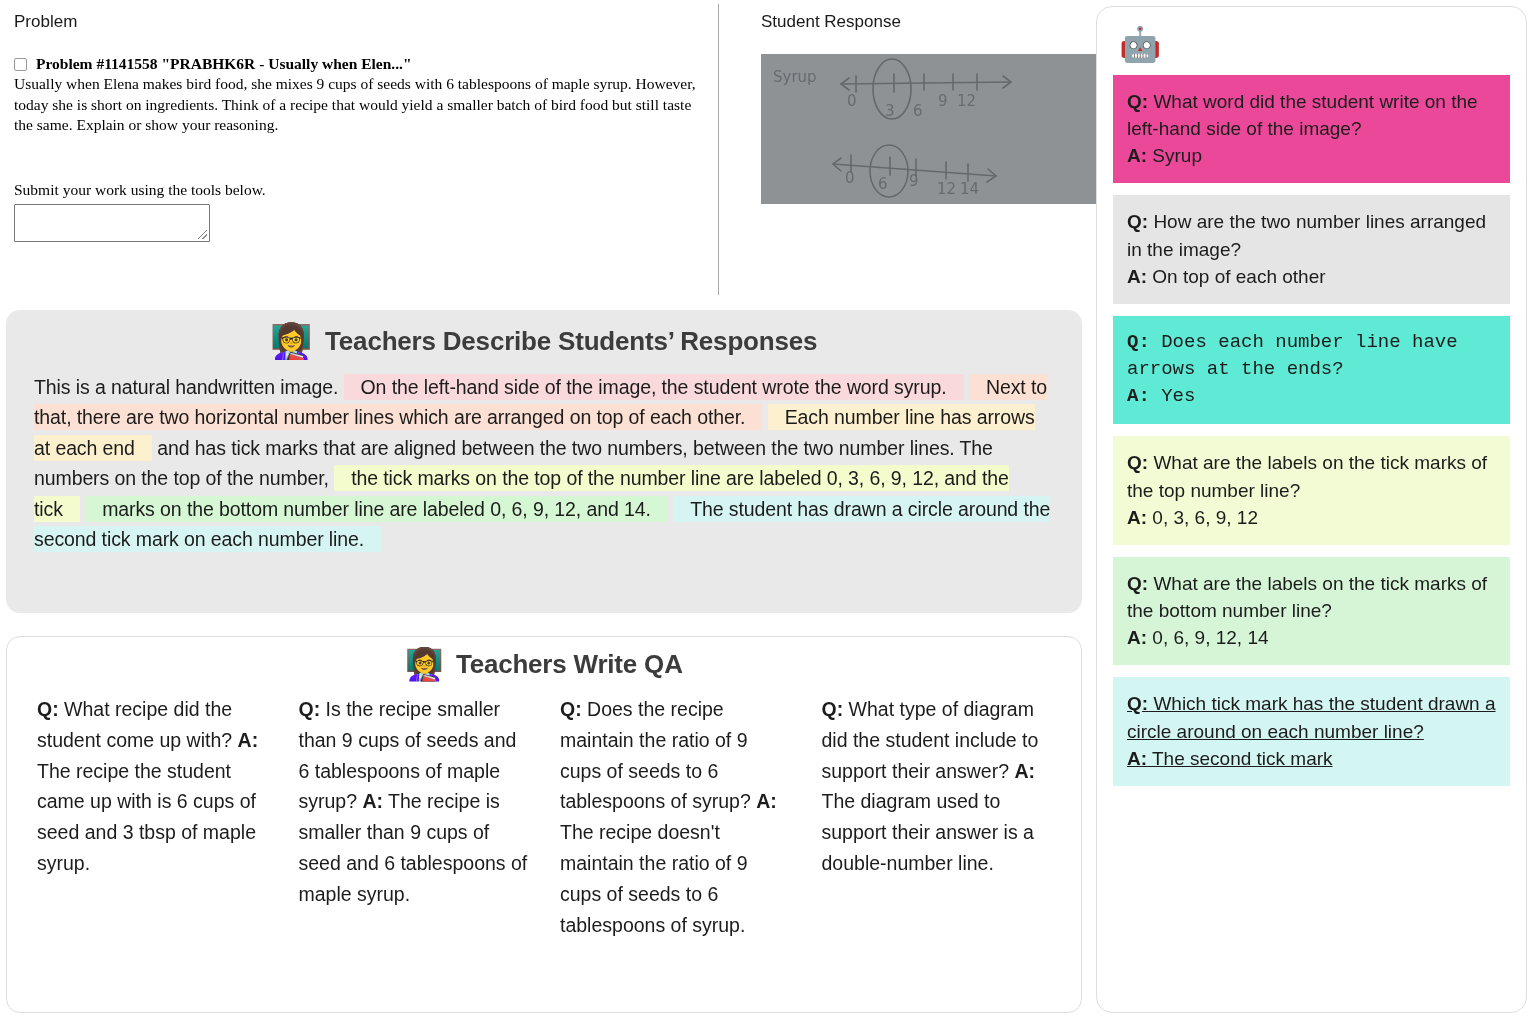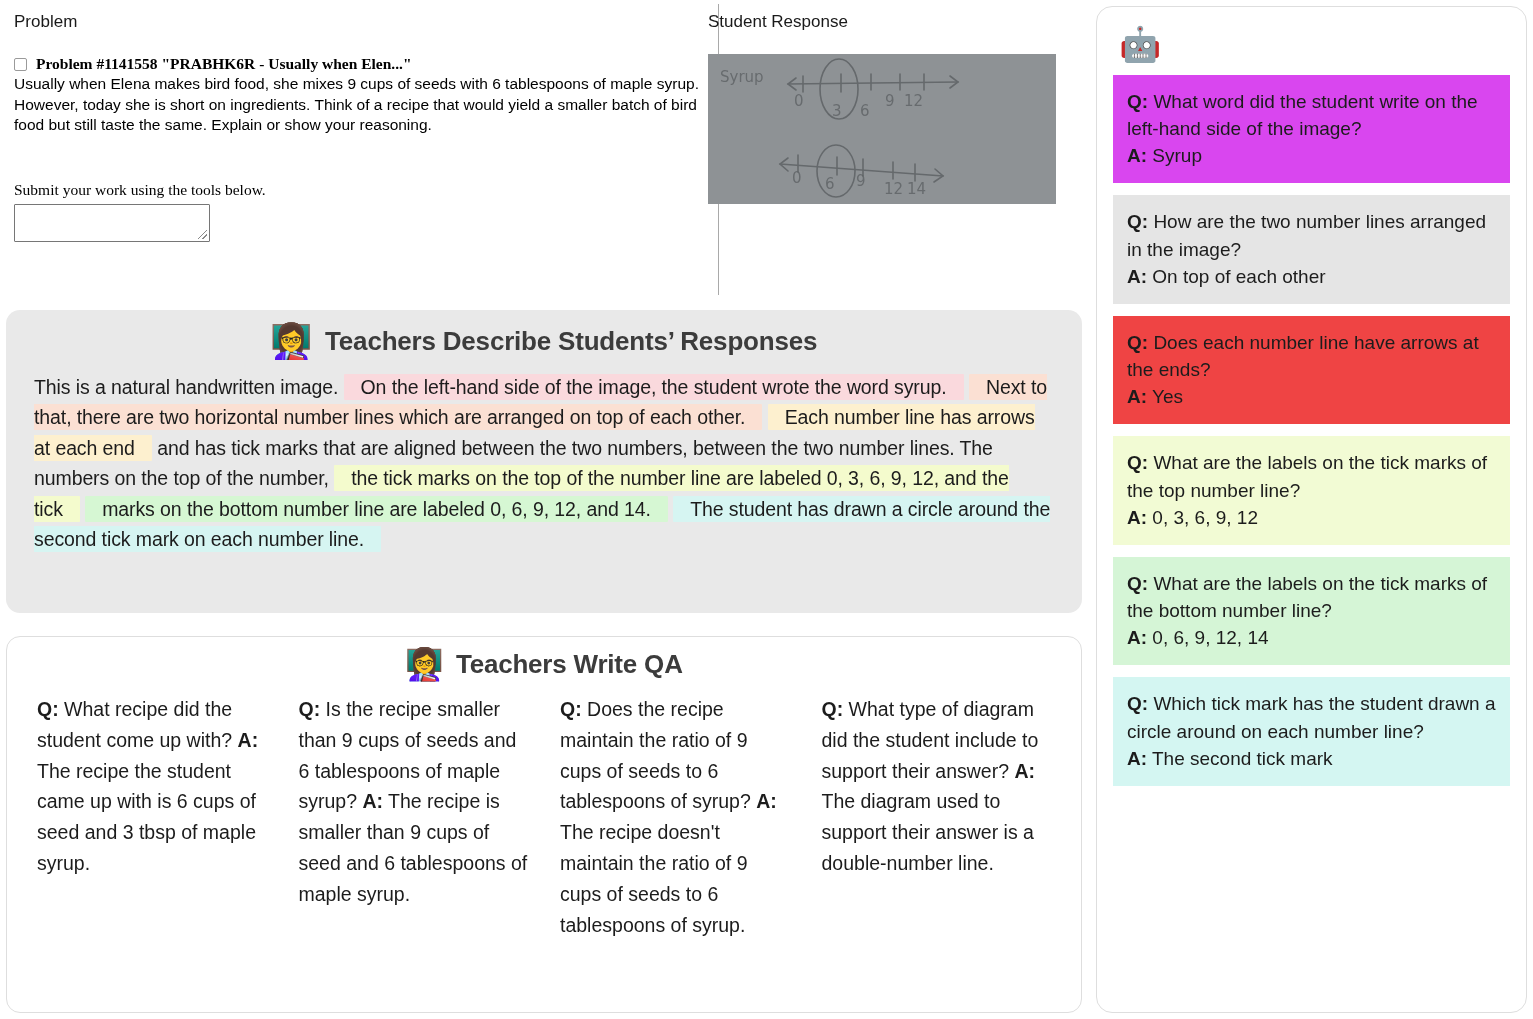--- a/index.html
+++ b/index.html
@@ -26,21 +26,21 @@
   }
   .chk {
     width: 13px; height: 13px; border: 1px solid #9a9a9a; border-radius: 2px;
     background: #fff; flex: 0 0 auto; margin-top: 4px;
   }
   .problem-id {
     font-family: "Liberation Serif", serif; font-weight: bold;
     font-size: 15.5px; color: #000; line-height: 1.25;
   }
   .problem-body {
-    font-family: Liberation Sans, sans-serif; font-size: 15.5px; color: #000;
+    font-family: Liberation Serif, serif; font-size: 15.5px; color: #000;
     line-height: 1.30; margin: 0 0 0 0; max-width: 700px;
   }
   .submit-label {
     font-family: "Liberation Serif", serif; font-size: 15.5px; color: #000;
     margin-top: 46px; margin-bottom: 5px;
   }
   .work-textarea {
     width: 196px; height: 38px; border: 1px solid #767676; background: #fff;
     position: relative; border-radius: 1px;
   }
@@ -52,21 +52,21 @@
       linear-gradient(135deg, transparent 0 70%, #8a8a8a 70% 80%, transparent 80% 100%);
   }
 
   .v-divider {
     position: absolute; left: 718px; top: 4px; width: 1px; height: 291px;
     background: #a9a9a9;
   }
 
   
   .response-pane {
-    position: absolute; left: 692px; top: 12px; width: 358px; height: 284px; padding-left: 16px;
+    position: absolute; left: 745px; top: 12px; width: 358px; height: 284px; padding-left: 16px;
   }
   .resp-img-wrap {
     margin-top: 22px; width: 348px; height: 150px;
     background: #8d9194; position: relative; overflow: hidden;
   }
   .resp-img-wrap svg { display: block; }
 
   
   .describe-panel {
     position: absolute; left: 6px; top: 310px; width: 1076px; height: 303px;
@@ -198,22 +198,22 @@
         <div class="tqa-col"><b>Q:</b><span> Does the recipe maintain the ratio of 9 cups of seeds to 6 tablespoons of syrup? </span><b>A:</b><span> The recipe doesn't maintain the ratio of 9 cups of seeds to 6 tablespoons of syrup.</span></div>
         <div class="tqa-col"><b>Q:</b><span> What type of diagram did the student include to support their answer? </span><b>A:</b><span> The diagram used to support their answer is a double-number line.</span></div>
       </div>
   </div>
 
   <div class="lm-panel">
     <div class="lm-head">
       <span class="emoji">🤖</span>
     </div>
     <div id="lm-cards">
-        <div class="qa-card" style="background: #d946ef;"><b>Q:</b><span> What word did the student write on the left-hand side of the image?</span><br><b>A:</b><span> Syrup</span></div>
+        <div class="qa-card" style="background: #ec4899;"><b>Q:</b><span> What word did the student write on the left-hand side of the image?</span><br><b>A:</b><span> Syrup</span></div>
         <div class="qa-card" style="background: #e5e5e5;"><b>Q:</b><span> How are the two number lines arranged in the image?</span><br><b>A:</b><span> On top of each other</span></div>
-        <div class="qa-card" style="background: #ef4444;"><b>Q:</b><span> Does each number line have arrows at the ends?</span><br><b>A:</b><span> Yes</span></div>
+        <div class="qa-card" style="background: #5eead4; font-family: Liberation Mono, monospace;"><b>Q:</b><span> Does each number line have arrows at the ends?</span><br><b>A:</b><span> Yes</span></div>
         <div class="qa-card" style="background: rgb(242, 251, 212);"><b>Q:</b><span> What are the labels on the tick marks of the top number line?</span><br><b>A:</b><span> 0, 3, 6, 9, 12</span></div>
         <div class="qa-card" style="background: rgb(213, 245, 214);"><b>Q:</b><span> What are the labels on the tick marks of the bottom number line?</span><br><b>A:</b><span> 0, 6, 9, 12, 14</span></div>
-        <div class="qa-card" style="background: rgb(212, 246, 242);"><b>Q:</b><span> Which tick mark has the student drawn a circle around on each number line?</span><br><b>A:</b><span> The second tick mark</span></div>
+        <div class="qa-card" style="background: rgb(212, 246, 242); text-decoration: underline;"><b>Q:</b><span> Which tick mark has the student drawn a circle around on each number line?</span><br><b>A:</b><span> The second tick mark</span></div>
       </div>
   </div>
 
 </div>
 
 </body></html>

